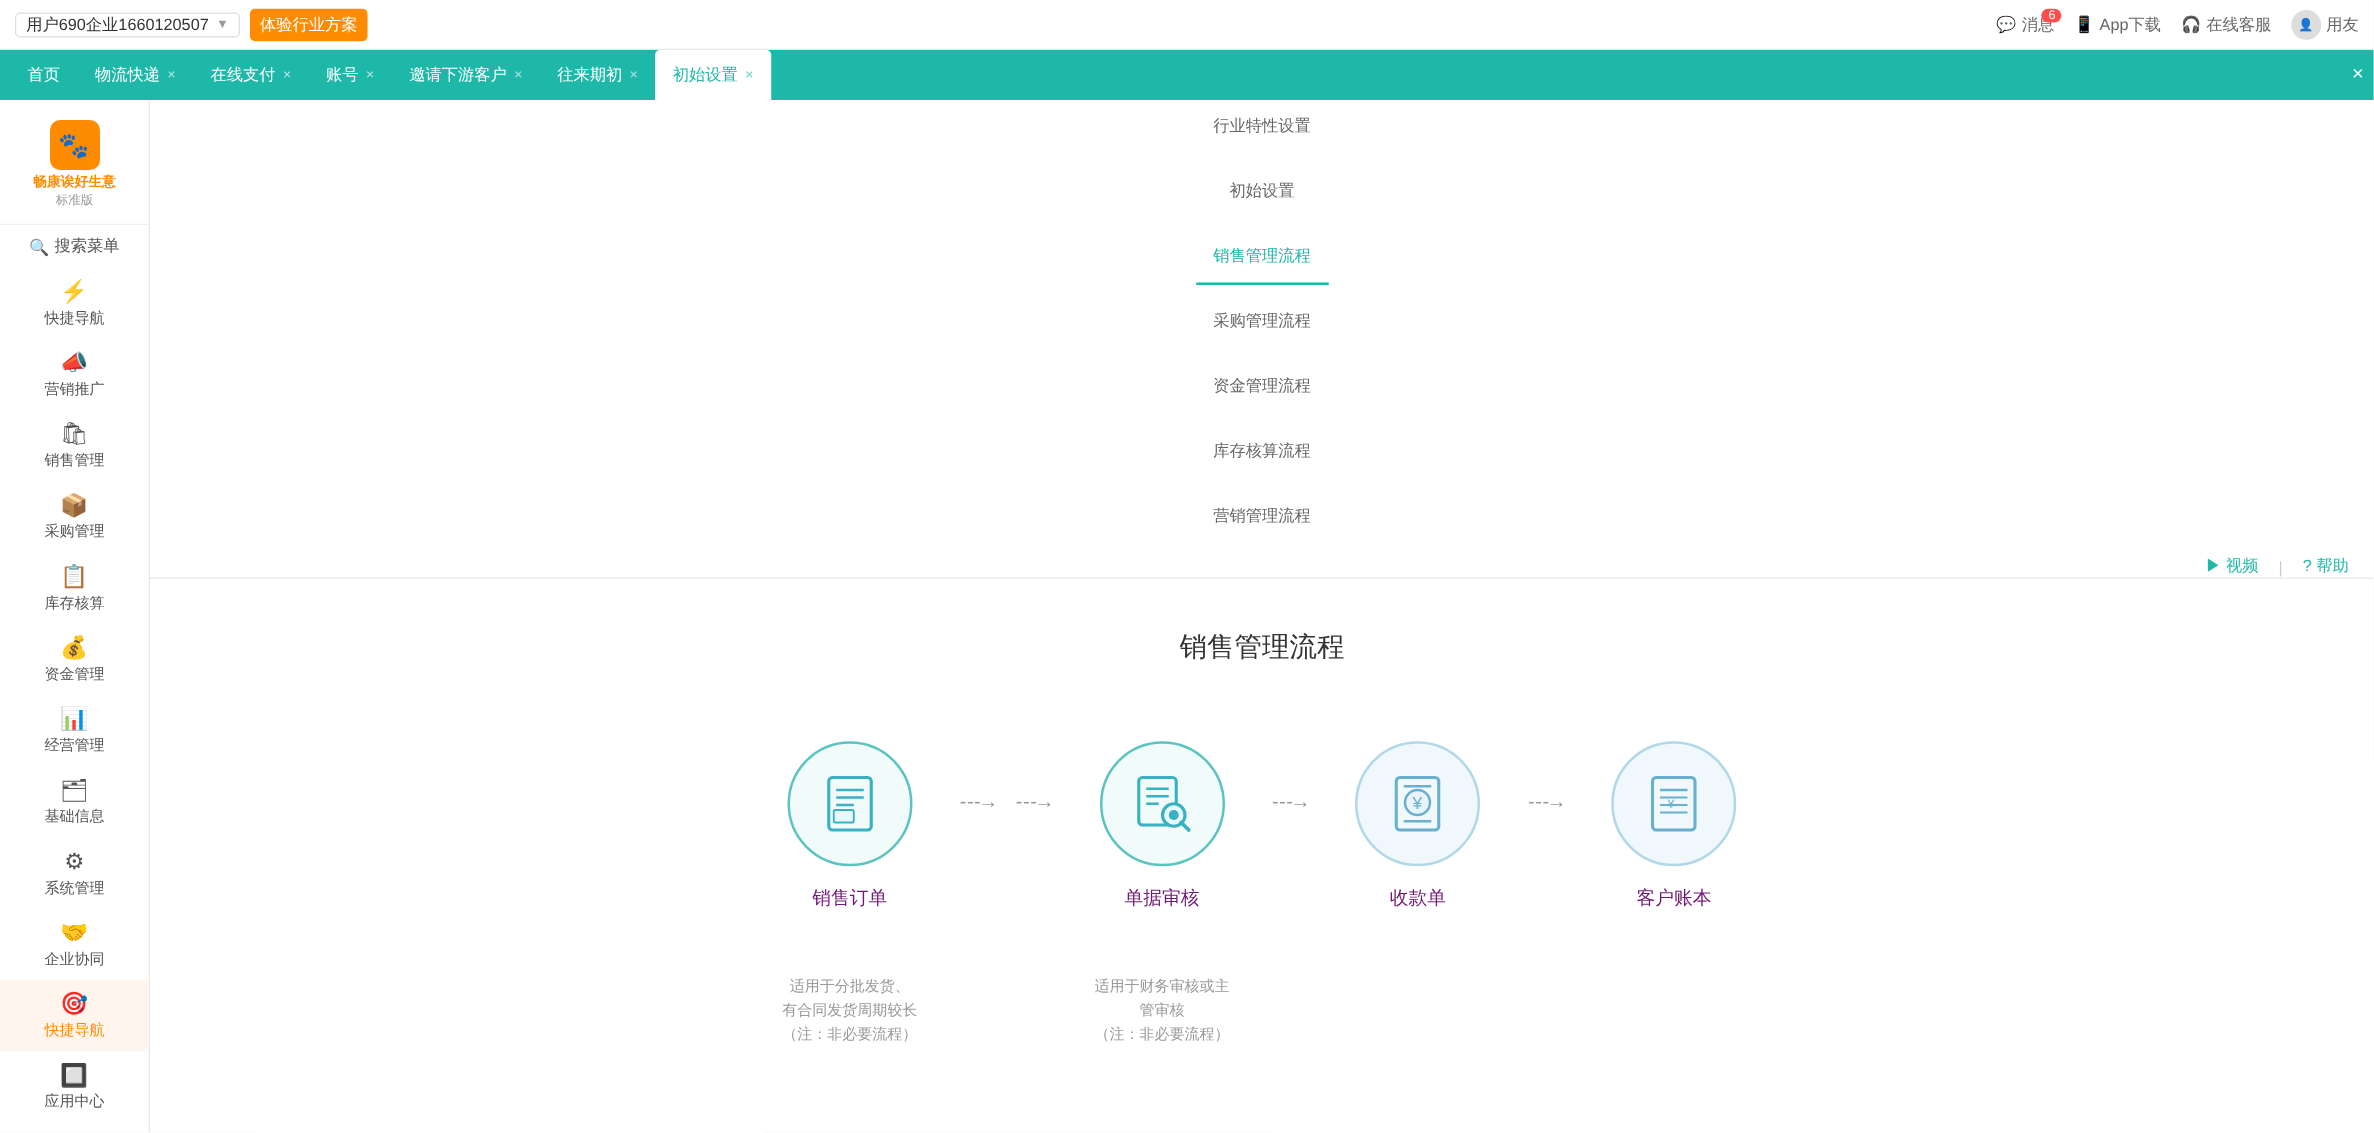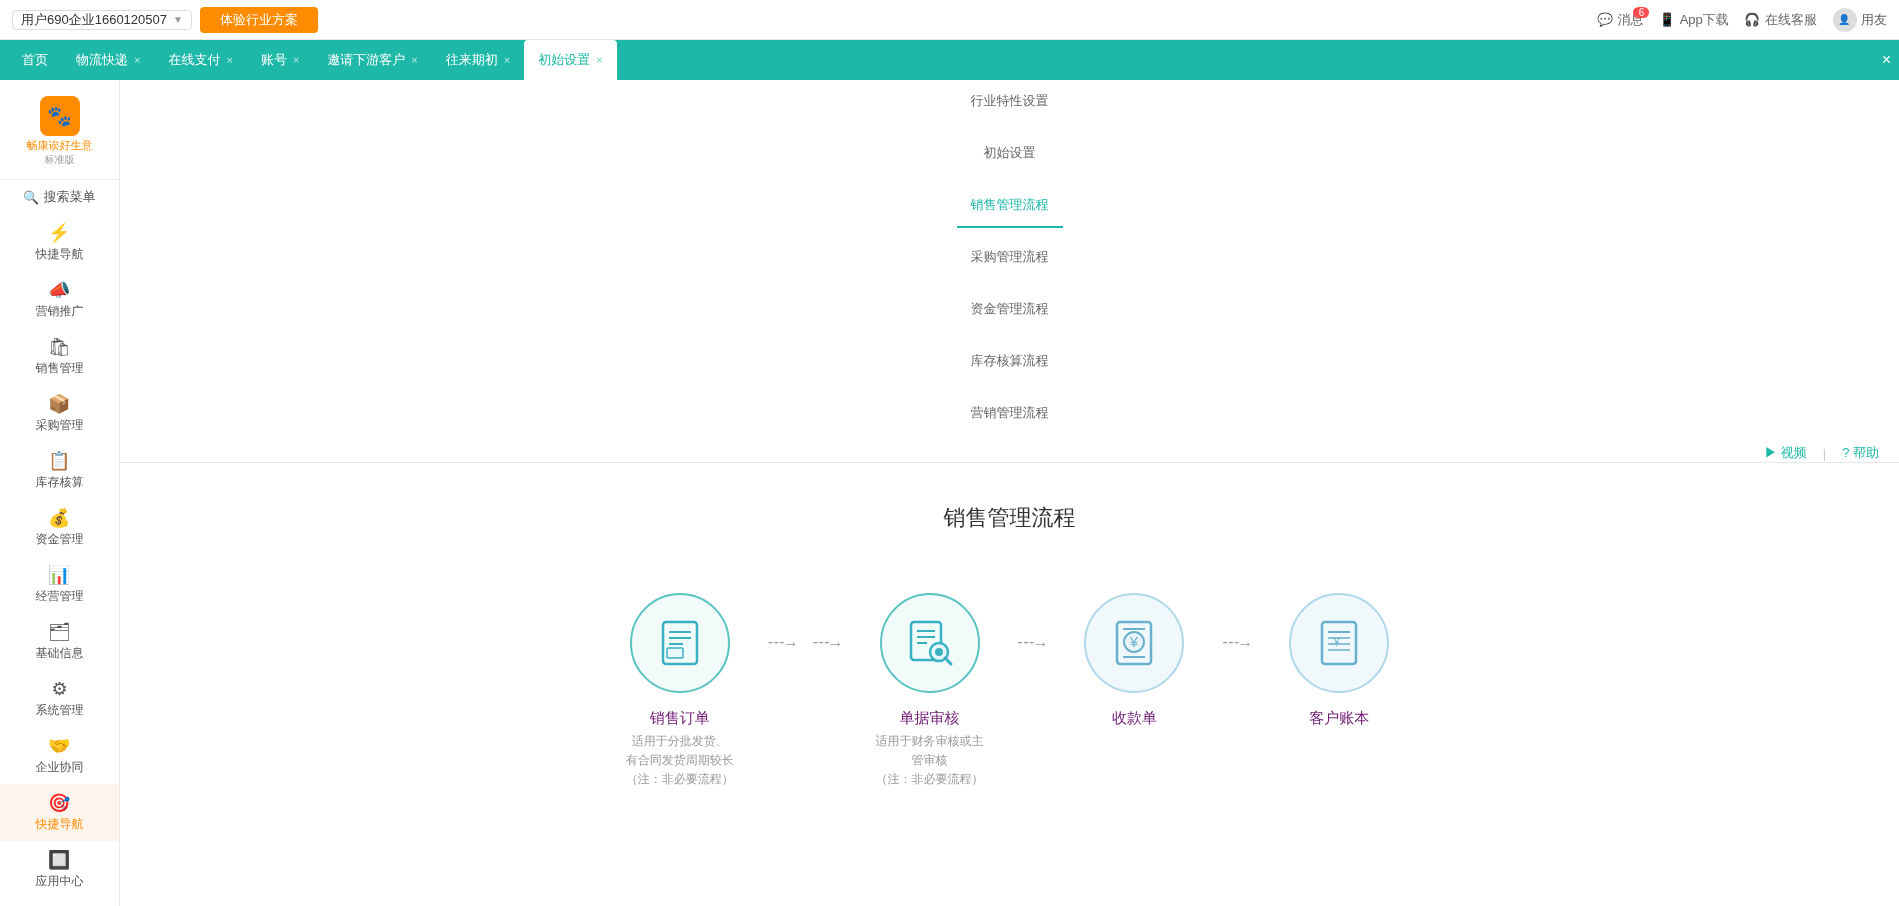--- a/index.html
+++ b/index.html
@@ -18,21 +18,21 @@
     .top-bar-left { display: flex; align-items: center; gap: 8px; }
     .user-select {
       display: flex; align-items: center;
       border: 1px solid #ddd; border-radius: 4px;
       padding: 0 8px; height: 20px; min-width: 180px;
       font-size: 13px; cursor: pointer; background: #fff;
     }
     .user-select .arrow { margin-left: auto; color: #999; font-size: 10px; }
     .trial-btn {
       background: #ff8c00; color: #fff; border: none; border-radius: 4px;
-      padding: 4px 20px; cursor: pointer; font-size: 13px;
+      padding: 4px 8px; cursor: pointer; font-size: 13px;
     }
     .top-bar-right { display: flex; align-items: center; gap: 16px; color: #666; font-size: 13px; }
     .top-bar-right .icon-item { display: flex; align-items: center; gap: 4px; cursor: pointer; position: relative; }
     .badge {
       position: absolute; top: -4px; right: -6px;
       background: #ff4d4f; color: #fff; border-radius: 8px;
       font-size: 10px; padding: 0 4px; min-width: 16px; text-align: center;
     }
     .avatar { width: 24px; height: 24px; border-radius: 50%; background: #ddd; display: flex; align-items: center; justify-content: center; font-size: 10px; color: #666; }
 
@@ -62,21 +62,21 @@
     .sidebar {
       width: 120px; background: #fff; border-right: 1px solid #e8e8e8;
       display: flex; flex-direction: column;
       padding-top: 8px;
       flex-shrink: 0;
     }
     .sidebar-logo {
       display: flex; flex-direction: column; align-items: center;
       padding: 8px 0 12px; border-bottom: 1px solid #f0f0f0;
     }
-    .sidebar-logo .logo-text { font-size: 11px; color: #ff8c00; margin-top: 2px; font-weight: normal; }
+    .sidebar-logo .logo-text { font-size: 11px; color: #ff8c00; margin-top: 2px; font-weight: bold; }
     .sidebar-logo .logo-sub { font-size: 10px; color: #999; }
     .sidebar-search {
       display: flex; align-items: center; justify-content: center;
       padding: 8px 0; gap: 4px; cursor: pointer; color: #555; font-size: 13px;
     }
     .sidebar-item {
       display: flex; flex-direction: column; align-items: center;
       padding: 8px 0; cursor: pointer; color: #555; font-size: 12px; gap: 2px;
     }
     .sidebar-item.active { color: #ff8c00; background: #fff5ed; }
@@ -112,21 +112,21 @@
       width: 160px;
     }
     .flow-circle {
       width: 100px; height: 100px; border-radius: 50%;
       border: 2px solid #5bc4c0; background: #f0fbfa;
       display: flex; align-items: center; justify-content: center;
       font-size: 40px; color: #3ab0c3; margin-bottom: 16px;
     }
     .flow-circle.dim { border-color: #b0d8e8; background: #f0f8fc; color: #6ab0cc; }
     .flow-step-name { font-size: 15px; font-weight: 500; color: #701a75; margin-bottom: 4px; text-align: center; }
-    .flow-step-desc { font-size: 12px; color: #999; text-align: center; line-height: 1.6; }
+    .flow-step-desc { font-size: 12px; color: #999; text-align: center; line-height: 1.6; margin-top: 48px; }
     .flow-arrow {
       display: flex; align-items: center; margin-top: 40px;
       color: #aaa; font-size: 20px; padding: 0 8px;
     }
   </style>
 </head>
 <body>
 
 <div class="top-bar">
   <div class="top-bar-left">

